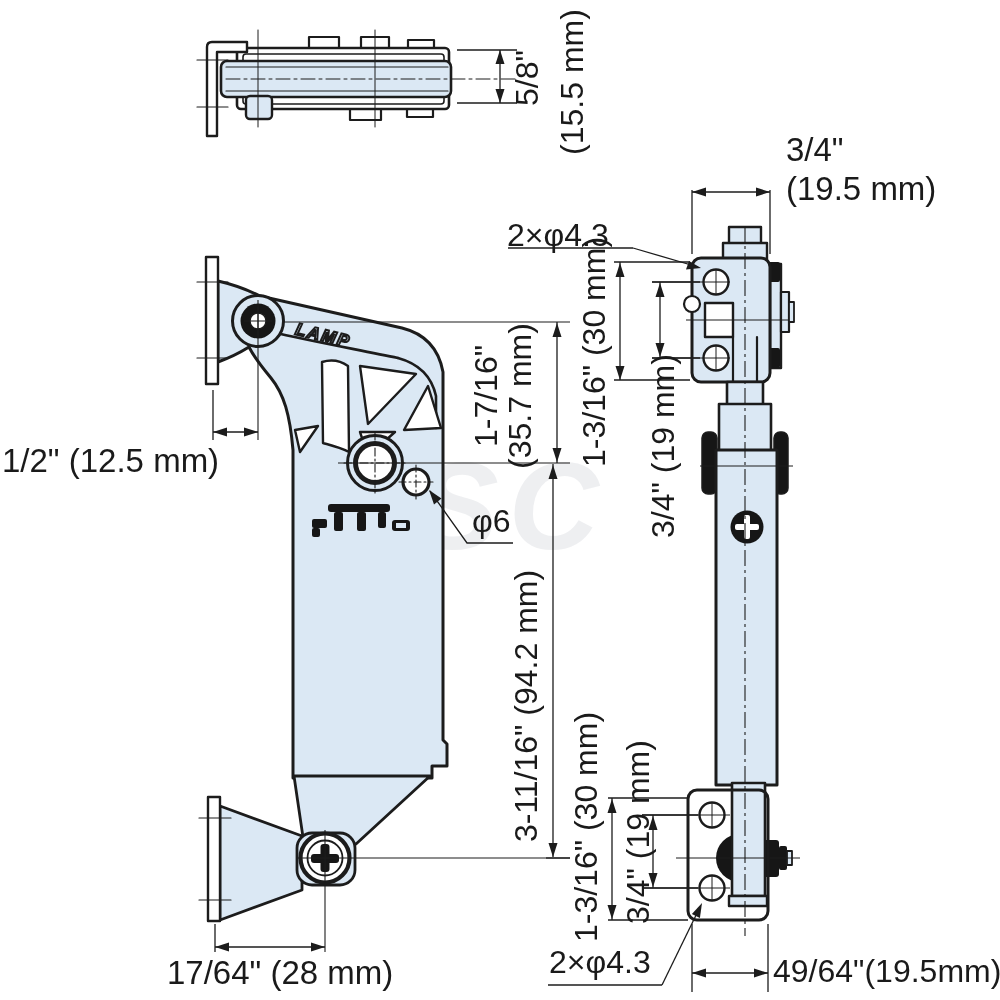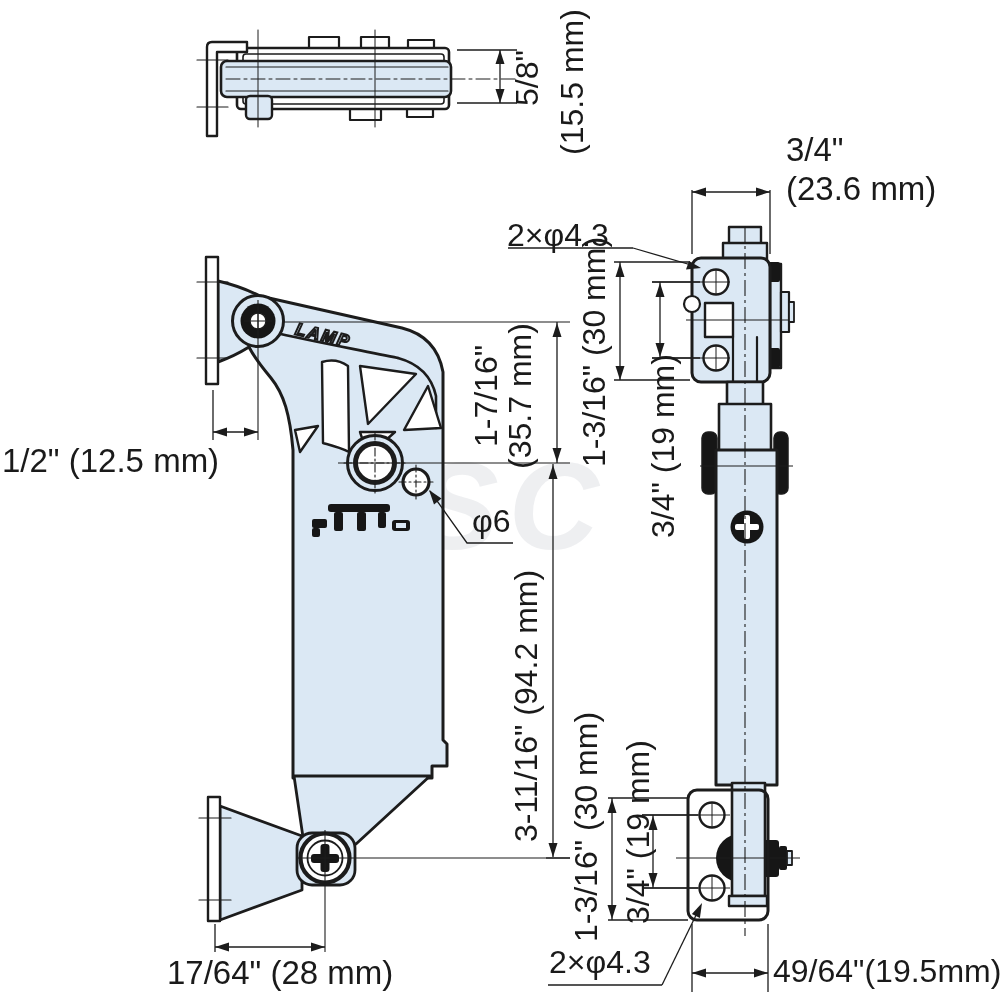--- a/index.html
+++ b/index.html
@@ -251,21 +251,21 @@
       <polygon points="768,973 754,968.5 754,977.5" stroke="none"></polygon>
     </g>
   </svg>
 
   <div id="lamp-logo">LAMP</div>
 
   <div class="lbl dim rot" style="left:527px;top:78px;">5/8"</div>
   <div class="lbl dim rot" style="left:572px;top:82px;">(15.5 mm)</div>
 
   <div class="lbl dim-lg" style="left:786px;top:133px;">3/4"</div>
-  <div class="lbl dim-lg" style="left:786px;top:172px;">(23.6 mm)</div>
+  <div class="lbl dim-lg" style="left:786px;top:172px;">(19.5 mm)</div>
 
   <div class="lbl dim" style="left:507px;top:219px;">2×φ4.3</div>
 
   <div class="lbl dim rot" style="left:486px;top:396px;">1-7/16"</div>
   <div class="lbl dim rot" style="left:520px;top:396px;">(35.7 mm)</div>
 
   <div class="lbl dim rot" style="left:594px;top:352px;">1-3/16" (30 mm)</div>
   <div class="lbl dim rot" style="left:663px;top:446px;">3/4" (19 mm)</div>
 
   <div class="lbl dim-lg" style="left:2px;top:444px;">1/2" (12.5 mm)</div>

